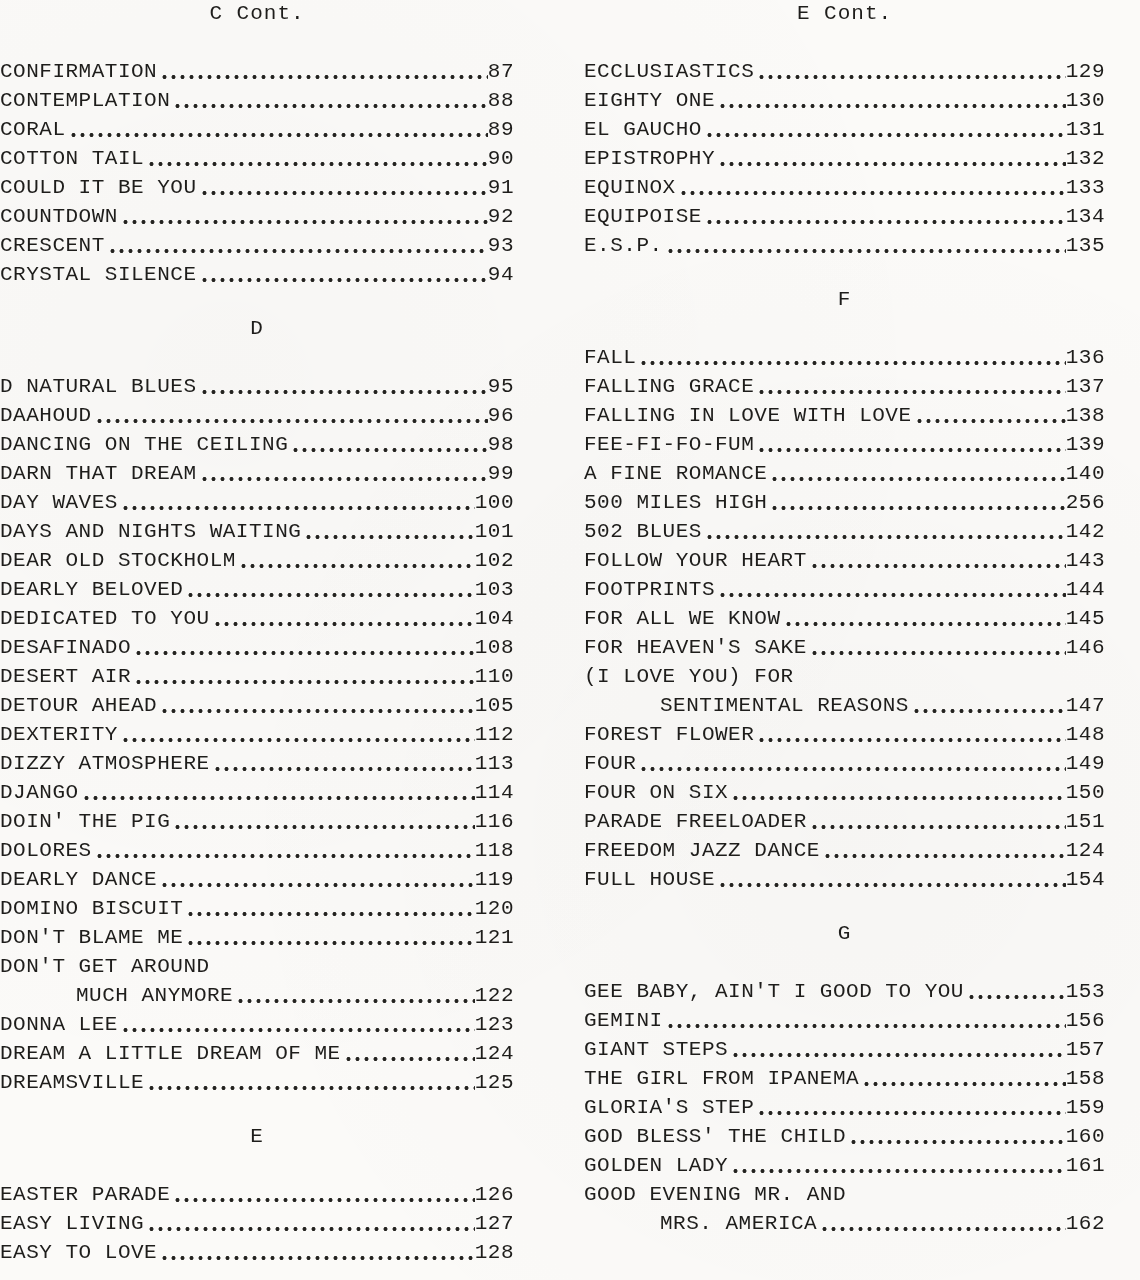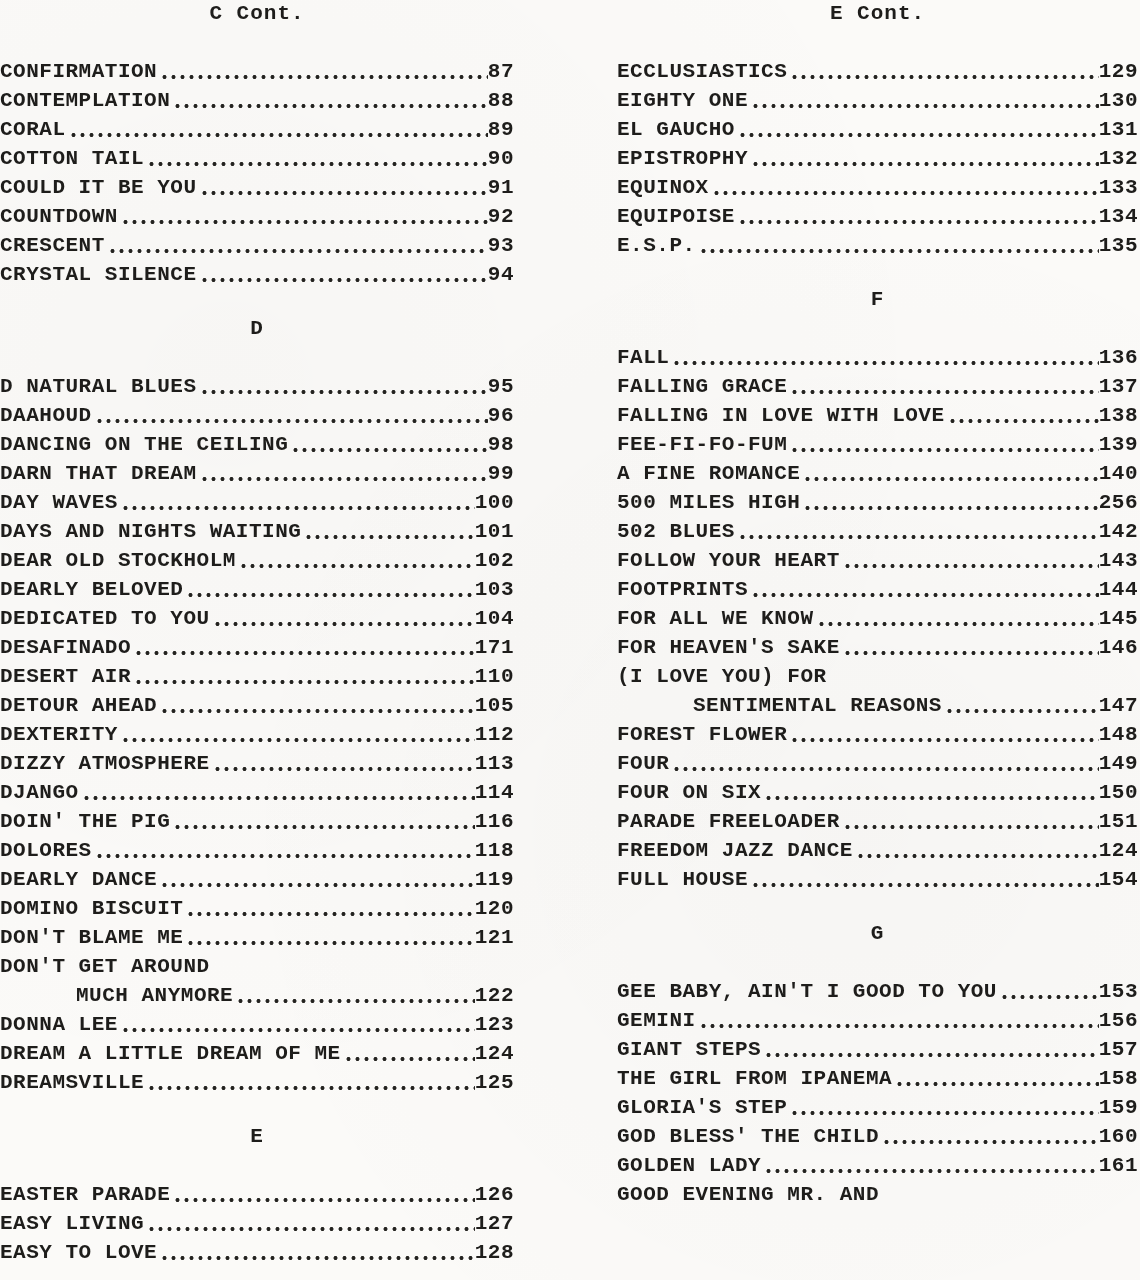--- a/index.html
+++ b/index.html
@@ -8,34 +8,34 @@
     width: 1140px;
     height: 1280px;
     background: #fbfaf8;
     overflow: hidden;
   }
   .page {
     position: relative;
     width: 1140px;
     height: 1280px;
     font-family: "Liberation Mono", "DejaVu Sans Mono", monospace;
-    font-weight: 700;
+    font-weight: 400;
     font-size: 21px;
     color: #1e1d1b;
     background:
       radial-gradient(circle at 20% 30%, rgba(0,0,0,0.015), transparent 60%),
       radial-gradient(circle at 75% 65%, rgba(0,0,0,0.018), transparent 55%),
       #fbfaf8;
   }
   .col {
     position: absolute;
     top: 0;
   }
   .col-left  { left: 0;     width: 514px; }
-  .col-right { left: 617px; width: 521px; }
+  .col-right { left: 584px; width: 521px; }
 
   .section { margin: 0; }
   .section + .section { margin-top: 28px; }
 
   .section-header {
     height: 24px;
     line-height: 24px;
     text-align: center;
     margin-top: 2px;
     margin-bottom: 31px;
@@ -162,21 +162,21 @@
             <span class="pagenum">103</span>
           </div>
           <div class="entry">
             <span class="title">DEDICATED TO YOU</span>
             <span class="dots"></span>
             <span class="pagenum">104</span>
           </div>
           <div class="entry">
             <span class="title">DESAFINADO</span>
             <span class="dots"></span>
-            <span class="pagenum">171</span>
+            <span class="pagenum">108</span>
           </div>
           <div class="entry">
             <span class="title">DESERT AIR</span>
             <span class="dots"></span>
             <span class="pagenum">110</span>
           </div>
           <div class="entry">
             <span class="title">DETOUR AHEAD</span>
             <span class="dots"></span>
             <span class="pagenum">105</span>
@@ -442,17 +442,22 @@
             <span class="pagenum">160</span>
           </div>
           <div class="entry">
             <span class="title">GOLDEN LADY</span>
             <span class="dots"></span>
             <span class="pagenum">161</span>
           </div>
           <div class="entry noleader">
             <span class="title">GOOD EVENING MR. AND</span>
             <span class="dots"></span>
+          </div>
+          <div class="entry indent">
+            <span class="title">MRS. AMERICA</span>
+            <span class="dots"></span>
+            <span class="pagenum">162</span>
           </div>
         </div>
       </div>
     </div>
 </div>
 
 </body></html>

